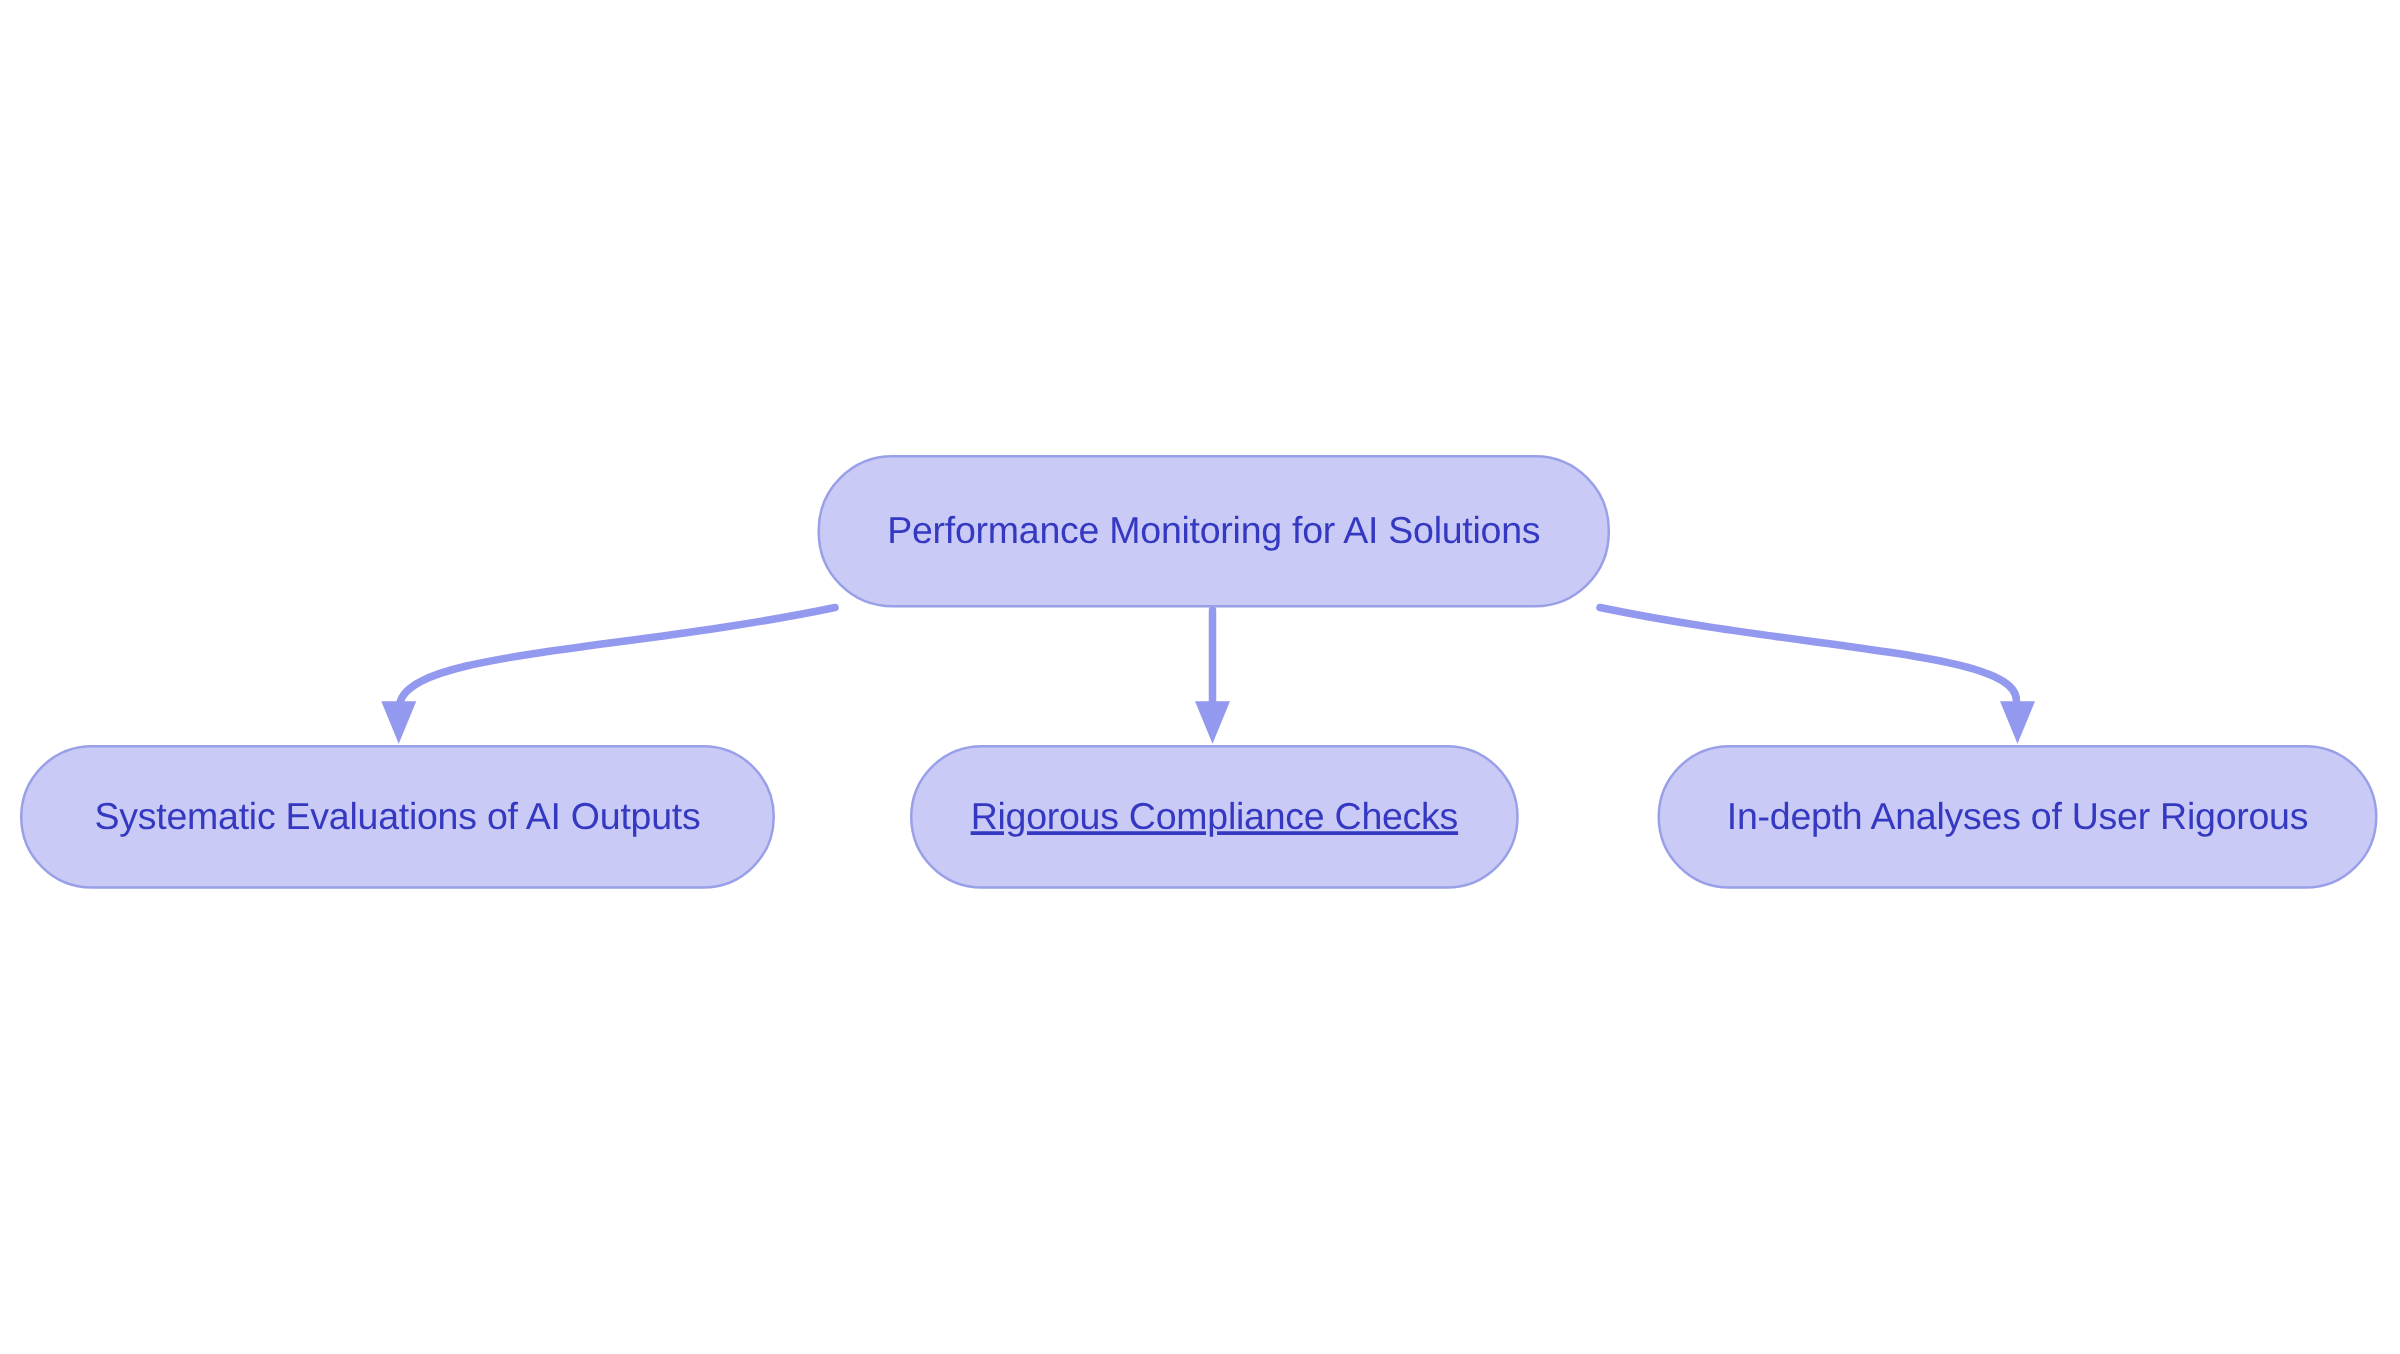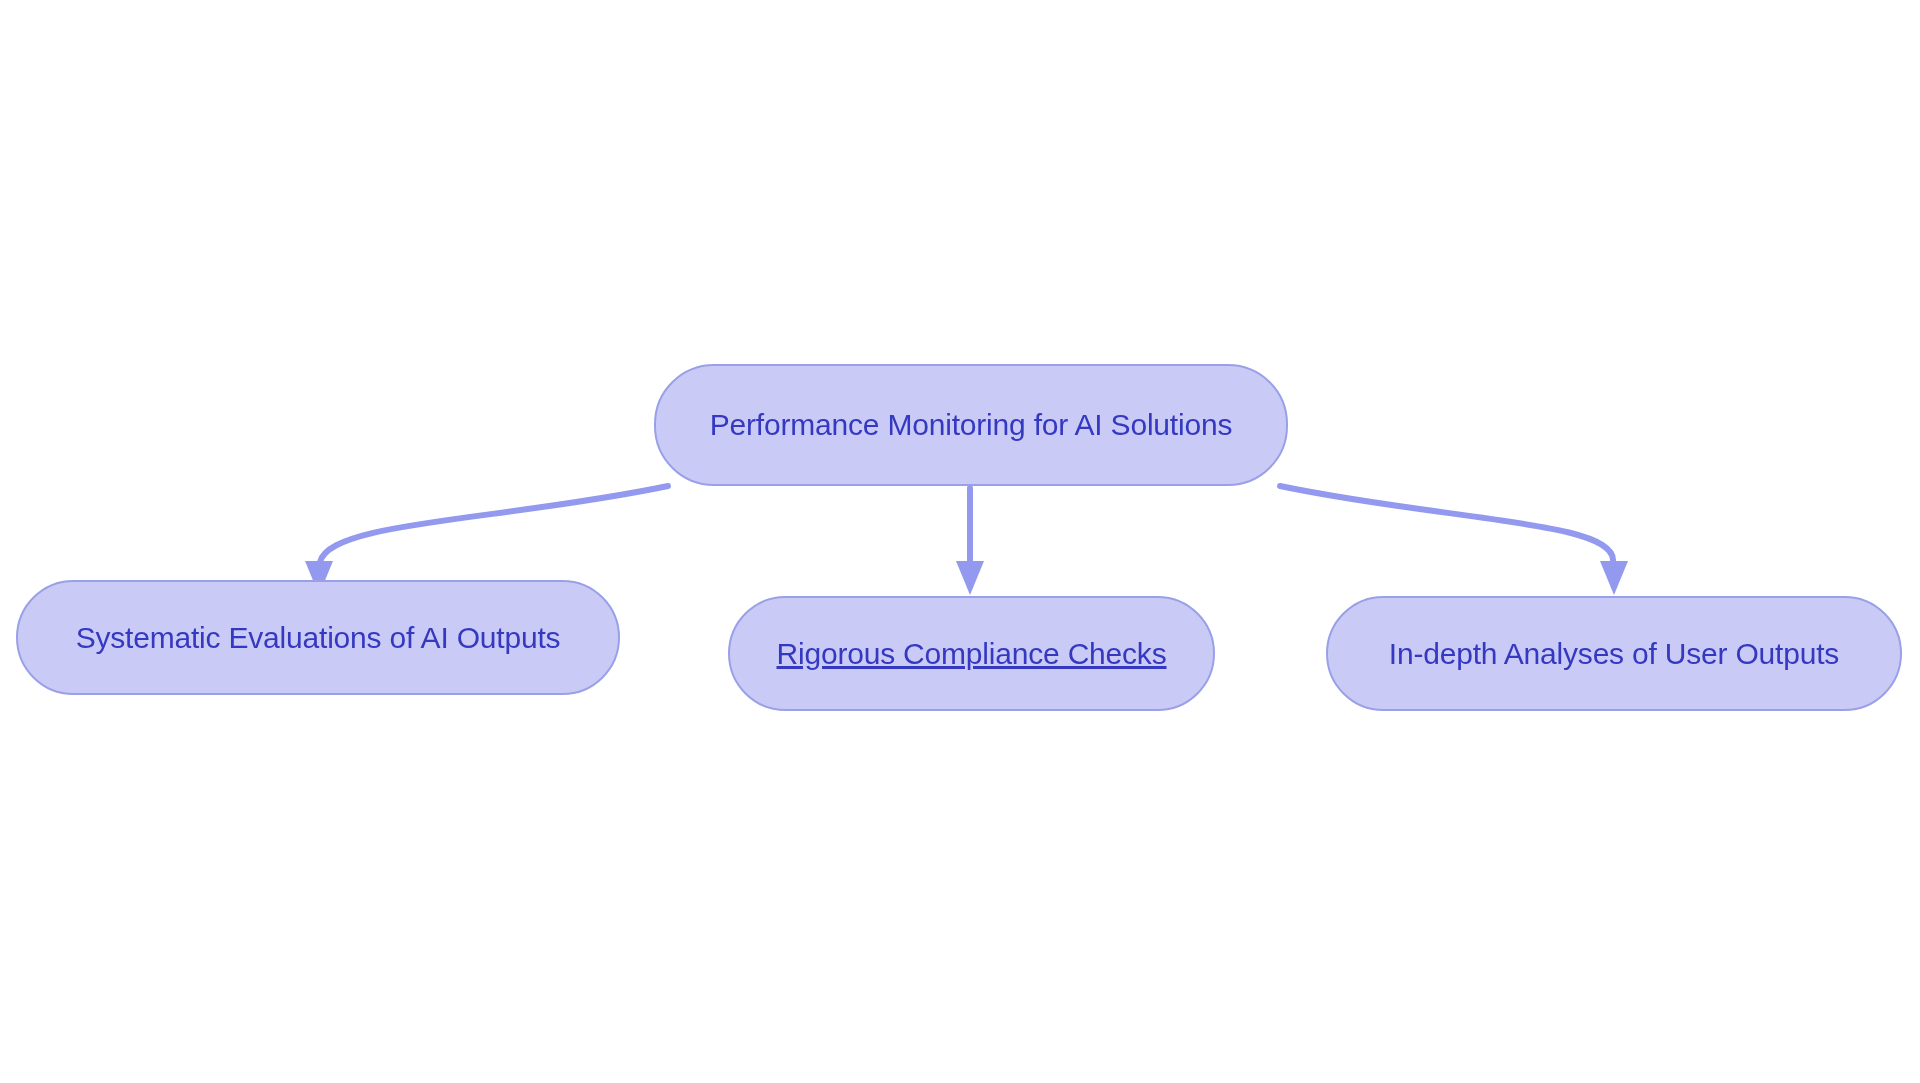--- a/index.html
+++ b/index.html
@@ -47,21 +47,21 @@
     background: var(--node-fill);
     border: 2px solid var(--node-border);
     border-radius: 60px;
     color: var(--node-text);
     font-size: 30px;
     letter-spacing: -0.2px;
     text-align: center;
     white-space: nowrap;
   }
   .node-root   { left: 654px;  top: 364px; width: 634px; height: 122px; }
-  .node-child-0 { left: 16px;   top: 580px; width: 604px; height: 115px; }
+  .node-child-0 { left: 16px;   top: 596px; width: 604px; height: 115px; }
   .node-child-1 { left: 728px;  top: 596px; width: 487px; height: 115px; text-decoration: underline; }
   .node-child-2 { left: 1326px; top: 596px; width: 576px; height: 115px; }
 </style>
 </head>
 <body>
 
 <div class="stage">
 
   <svg class="connector-layer" viewBox="0 0 1920 1083" xmlns="http://www.w3.org/2000/svg" aria-hidden="true">
 
@@ -81,16 +81,16 @@
 
   <div class="node node-child-0">
     <span class="node-label">Systematic Evaluations of AI Outputs</span>
   </div>
 
   <div class="node node-child-1">
     <span class="node-label">Rigorous Compliance Checks</span>
   </div>
 
   <div class="node node-child-2">
-    <span class="node-label">In-depth Analyses of User Outputs</span>
+    <span class="node-label">In-depth Analyses of User Rigorous</span>
   </div>
 
 </div>
 
 </body></html>

